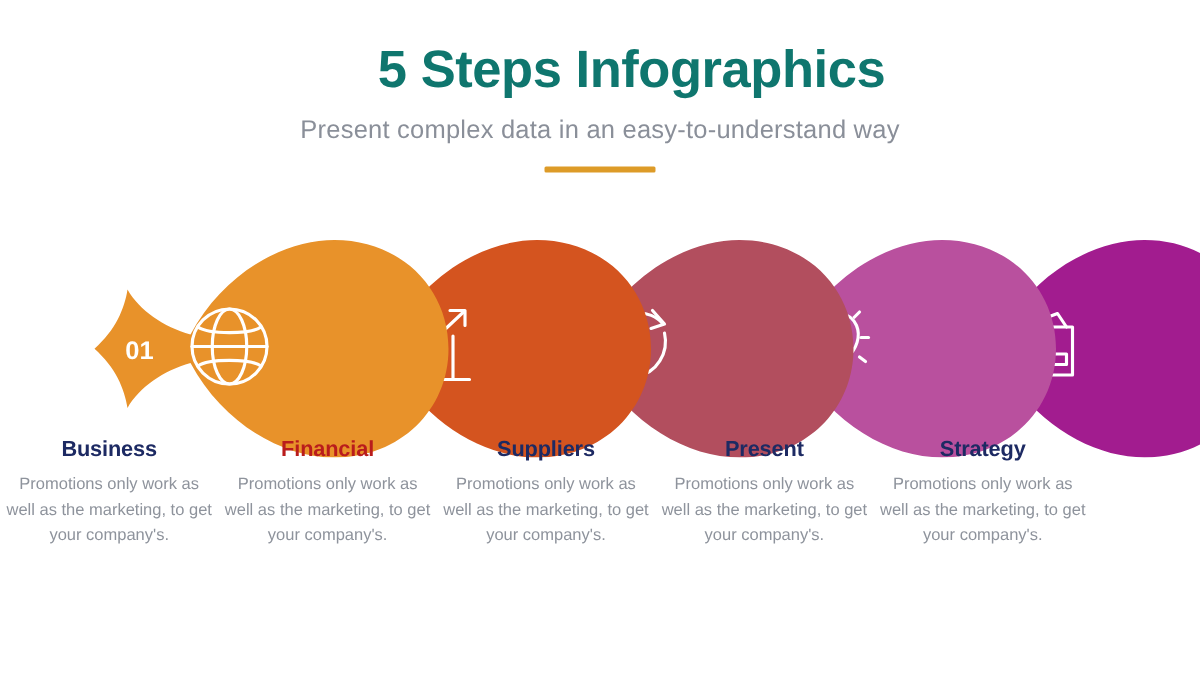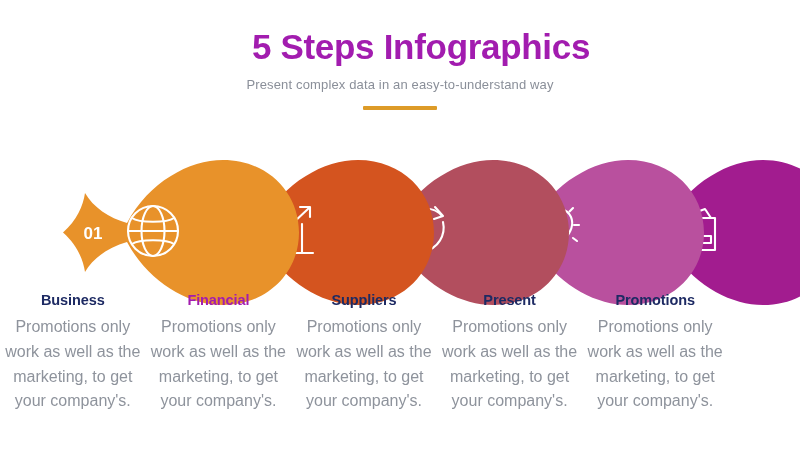--- a/index.html
+++ b/index.html
@@ -31,21 +31,21 @@
   .title {
     font-size: 35px;
     font-weight: bold;
     color: #1d2a63;
     letter-spacing: -0.3px;
     line-height: 1.1;
     margin: 0;
   }
   .subtitle {
     margin: 10px 0 0 0;
-    font-size: 13px;
+    font-size: 17px;
     color: #8a8f99;
     letter-spacing: 0.15px;
   }
   .accent-bar {
     width: 74px;
     height: 4px;
     background: #dd9b28;
     margin: 14px auto 0 auto;
     border-radius: 1px;
   }
@@ -85,33 +85,33 @@
     box-sizing: border-box;
   }
   .caption-title {
     font-size: 14.5px;
     font-weight: bold;
     color: #1d2a63;
     margin: 0 0 7px 0;
     letter-spacing: -0.1px;
   }
   .caption-body {
-    font-size: 16px;
+    font-size: 11px;
     line-height: 1.55;
     color: #8e939c;
     margin: 0;
   }
 </style>
 </head>
 <body>
 
 <div class="slide">
 
   <div class="header">
-    <h1 class="title" style="color: #a21caf; margin-left: 42px;">5 Steps Infographics</h1>
+    <h1 class="title" style="color: #0f766e; margin-left: 42px;">5 Steps Infographics</h1>
     <p class="subtitle">Present complex data in an easy-to-understand way</p>
     <div class="accent-bar" style="background: rgb(221, 155, 40);"></div>
   </div>
 
   <div class="steps-graphic">
     <svg class="steps-svg" viewBox="0 0 800 145" xmlns="http://www.w3.org/2000/svg">
       <defs>
 
         <g id="bulb-shape">
           <path d="M 0,72.5
@@ -198,30 +198,30 @@
       </g>
     </svg>
   </div>
 
   <div class="captions">
     <div class="caption">
       <div class="caption-title" style="color: rgb(29, 42, 99);">Business</div>
       <div class="caption-body">Promotions only work as well as the marketing, to get your company's.</div>
     </div>
     <div class="caption">
-      <div class="caption-title" style="color: #a21caf; text-align: center;">Financial</div>
+      <div class="caption-title" style="color: #b91c1c; text-align: center;">Financial</div>
       <div class="caption-body">Promotions only work as well as the marketing, to get your company's.</div>
     </div>
     <div class="caption">
       <div class="caption-title" style="color: rgb(29, 42, 99);">Suppliers</div>
       <div class="caption-body">Promotions only work as well as the marketing, to get your company's.</div>
     </div>
     <div class="caption">
       <div class="caption-title" style="color: rgb(29, 42, 99);">Present</div>
       <div class="caption-body">Promotions only work as well as the marketing, to get your company's.</div>
     </div>
     <div class="caption">
-      <div class="caption-title" style="color: rgb(29, 42, 99);">Promotions</div>
+      <div class="caption-title" style="color: rgb(29, 42, 99);">Strategy</div>
       <div class="caption-body">Promotions only work as well as the marketing, to get your company's.</div>
     </div>
   </div>
 
 </div>
 
 </body></html>

